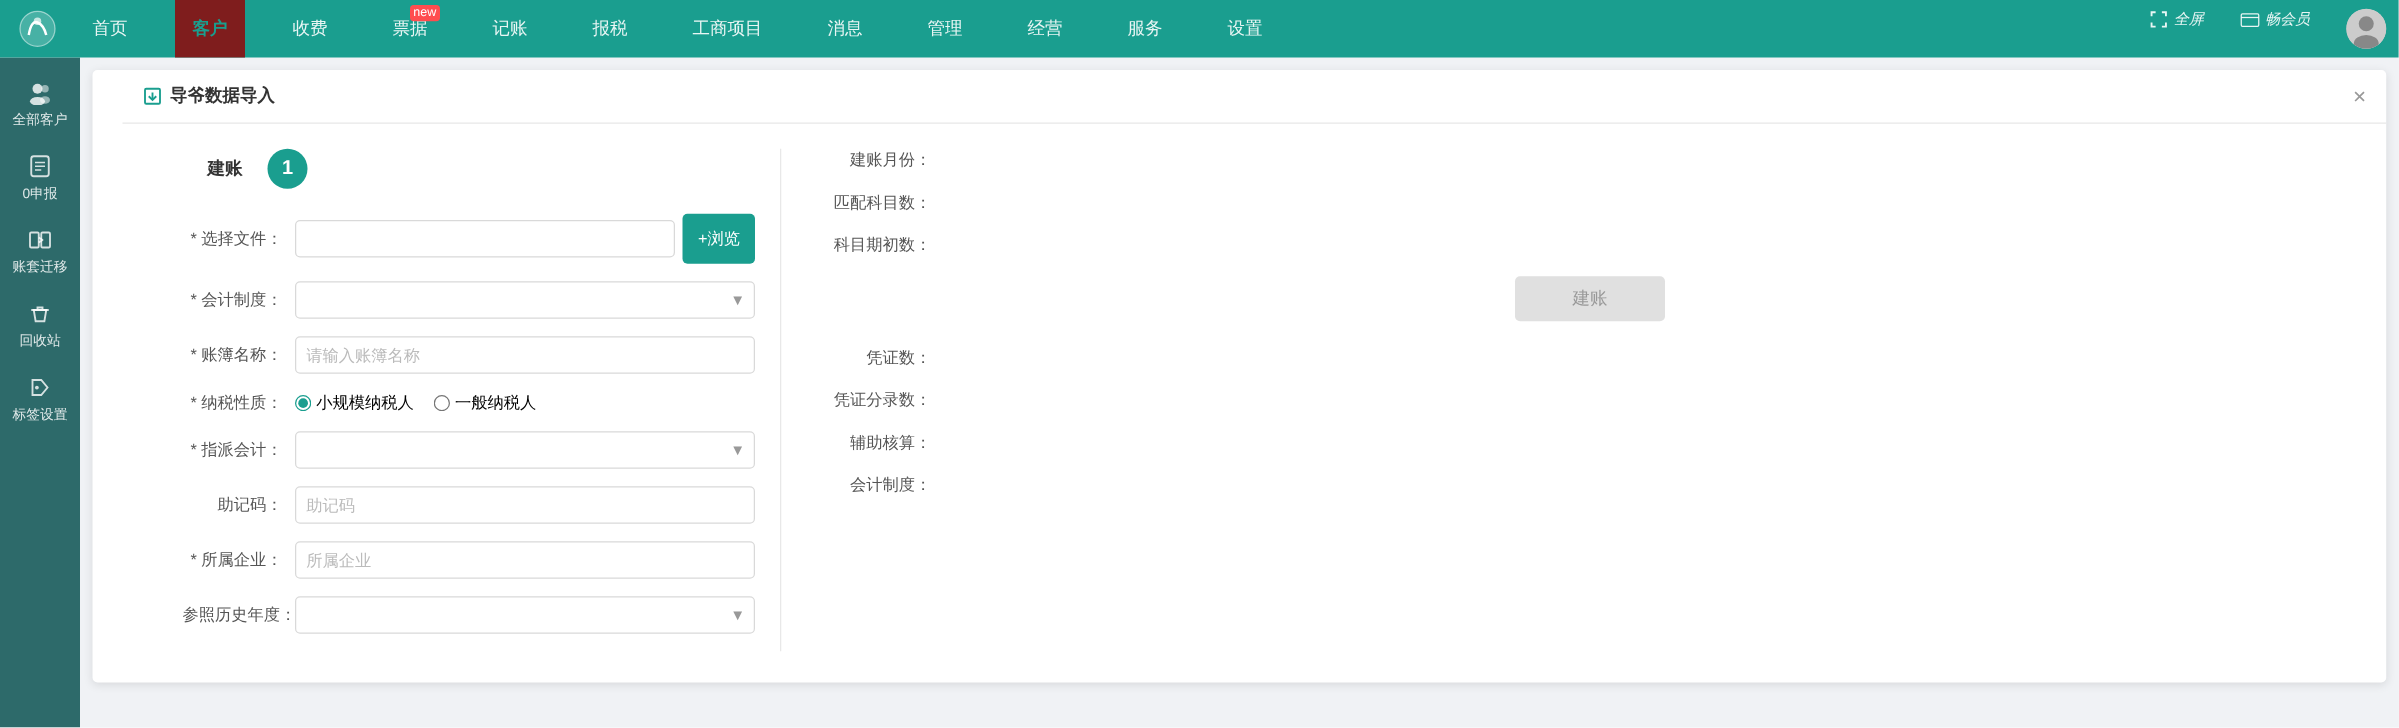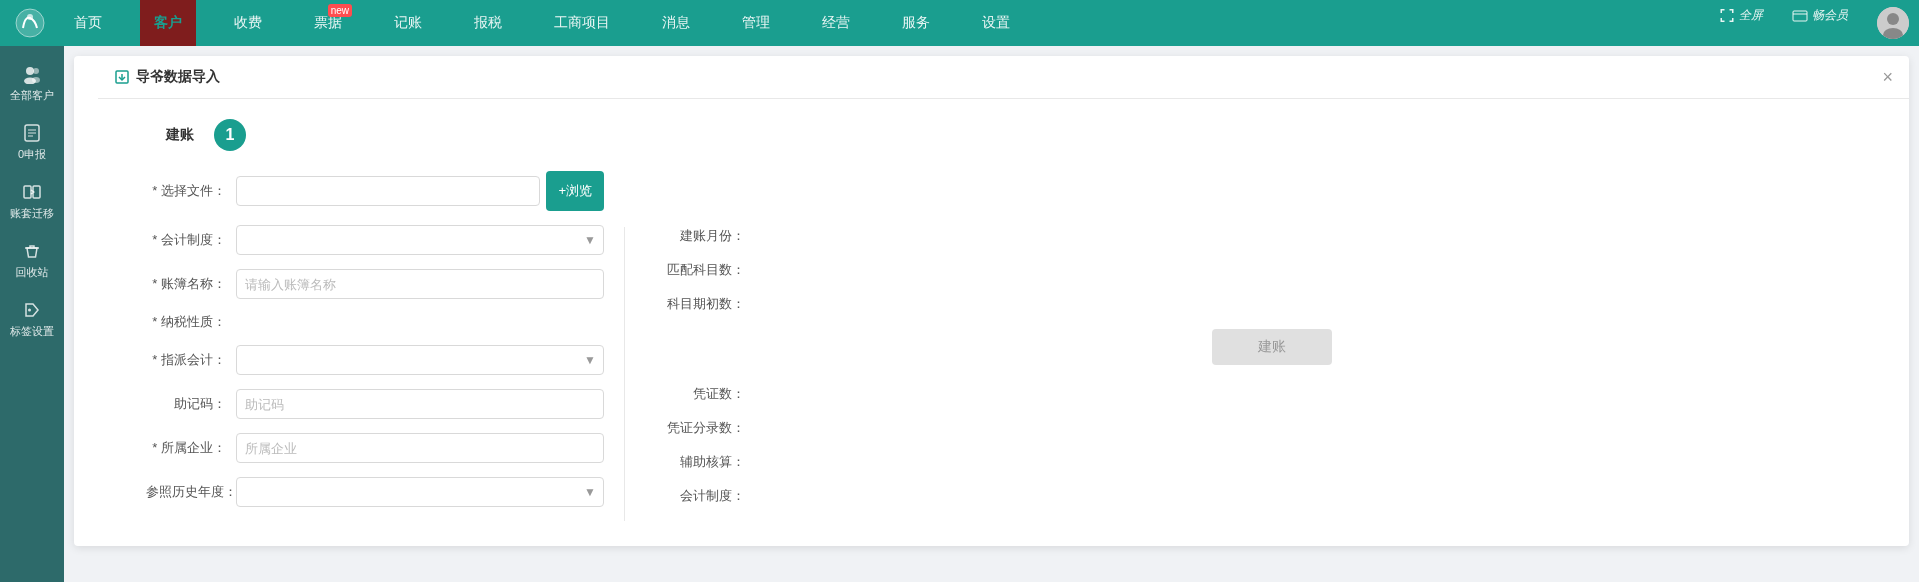--- a/index.html
+++ b/index.html
@@ -62,21 +62,21 @@
     }
     .dialog-header {
       display: flex; align-items: center; justify-content: space-between;
       padding: 12px 16px; border-bottom: 1px solid #e8e8e8; margin-left: 24px;
     }
     .dialog-title { display: flex; align-items: center; gap: 6px; font-size: 14px; font-weight: bold; color: #333; }
     .dialog-title svg { width: 16px; height: 16px; color: #1a9e8f; }
     .close-btn { cursor: pointer; font-size: 18px; color: #999; line-height: 1; }
 
     
-    .dialog-body { display: flex; padding: 20px 30px; gap: 0; align-items: flex-end; }
+    .dialog-body { display: flex; padding: 20px 30px; gap: 0; }
 
     
     .form-section { flex: 0 0 500px; }
     .step-header { display: flex; align-items: center; gap: 10px; margin-bottom: 20px; }
     .step-circle {
       width: 32px; height: 32px; border-radius: 50%; background: #1a9e8f;
       color: #fff; display: flex; align-items: center; justify-content: center;
       font-size: 16px; font-weight: bold; flex-shrink: 0;
     }
 
@@ -269,20 +269,30 @@
             </div>
           </div>
 
           <div class="form-row">
             <span class="form-label">* 账簿名称：</span>
             <input type="text" class="form-control" placeholder="请输入账簿名称" style="">
           </div>
 
           <div class="form-row">
             <span class="form-label">* 纳税性质：</span>
+            <div class="radio-group">
+              <label class="radio-item">
+                <input type="radio" name="tax_type" checked="" style="">
+                <span>小规模纳税人</span>
+              </label>
+              <label class="radio-item">
+                <input type="radio" name="tax_type" style="">
+                <span>一般纳税人</span>
+              </label>
+            </div>
           </div>
 
           <div class="form-row">
             <span class="form-label">* 指派会计：</span>
             <div class="select-wrapper">
               <select class="form-control-select">
                 <option value=""></option>
               </select>
               <span class="chevron">▼</span>
             </div>

